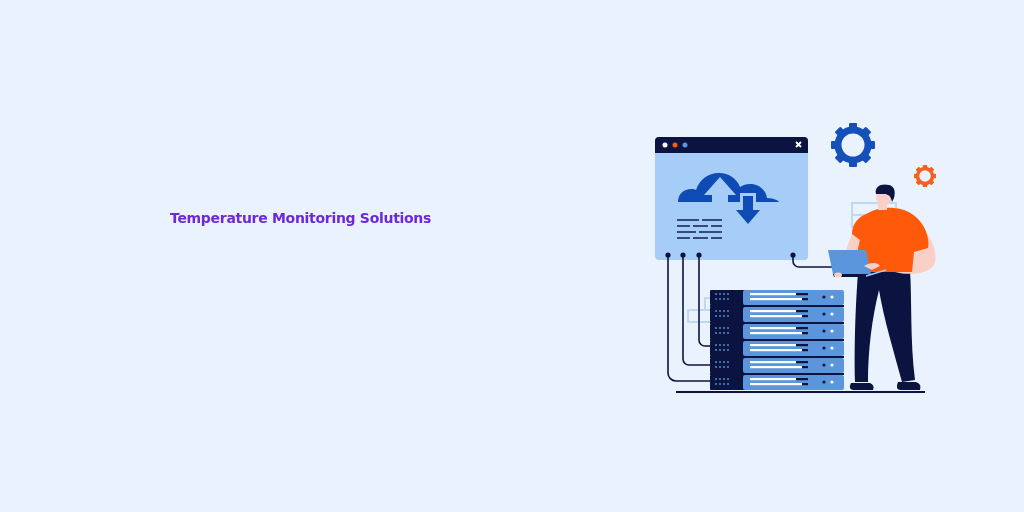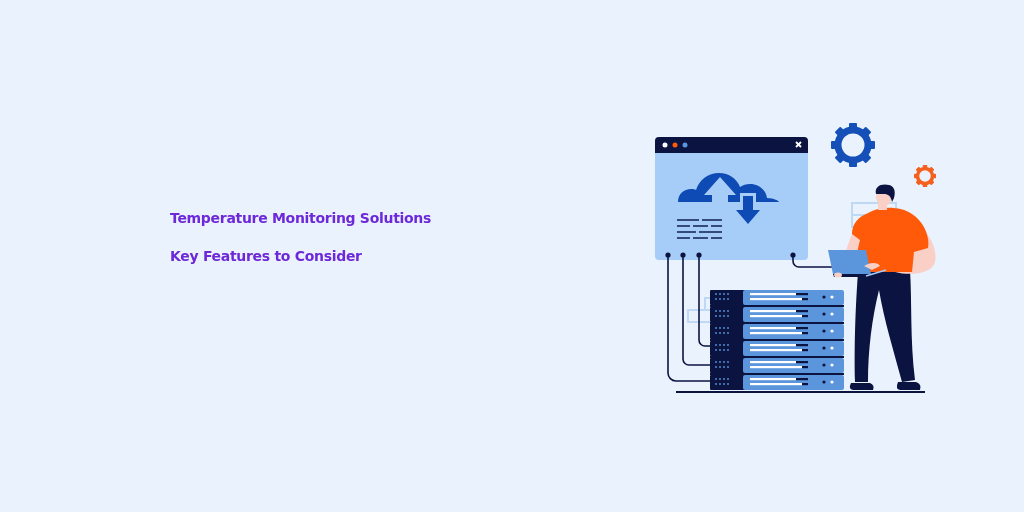--- a/index.html
+++ b/index.html
@@ -6,21 +6,20 @@
   body { width:1024px; height:512px; background:#EAF3FD; position:relative; overflow:hidden; font-family:"DejaVu Sans","Liberation Sans",sans-serif; }
   .title { position:absolute; left:170px; top:200px; width:460px; color:#6d28d9; font-size:14px; font-weight:bold; line-height:37.5px; letter-spacing:-0.3px; }
   .title div { white-space:nowrap; }
   .illustration { position:absolute; left:0; top:0; width:1024px; height:512px; }
 </style>
 </head>
 <body>
 
 <div class="title">
   <div>Temperature Monitoring Solutions</div>
-  <div>Key Features to Consider</div>
 </div>
 
 <svg class="illustration" viewBox="0 0 1024 512" xmlns="http://www.w3.org/2000/svg">
 
   <g fill="none" stroke="#BFD8F3" stroke-width="2">
     <rect x="852" y="203" width="44" height="12"></rect>
     <rect x="852" y="215" width="22" height="12"></rect>
     <rect x="874" y="215" width="22" height="12"></rect>
     <rect x="705" y="298" width="22" height="12"></rect>
     <rect x="688" y="310" width="40" height="12"></rect>

